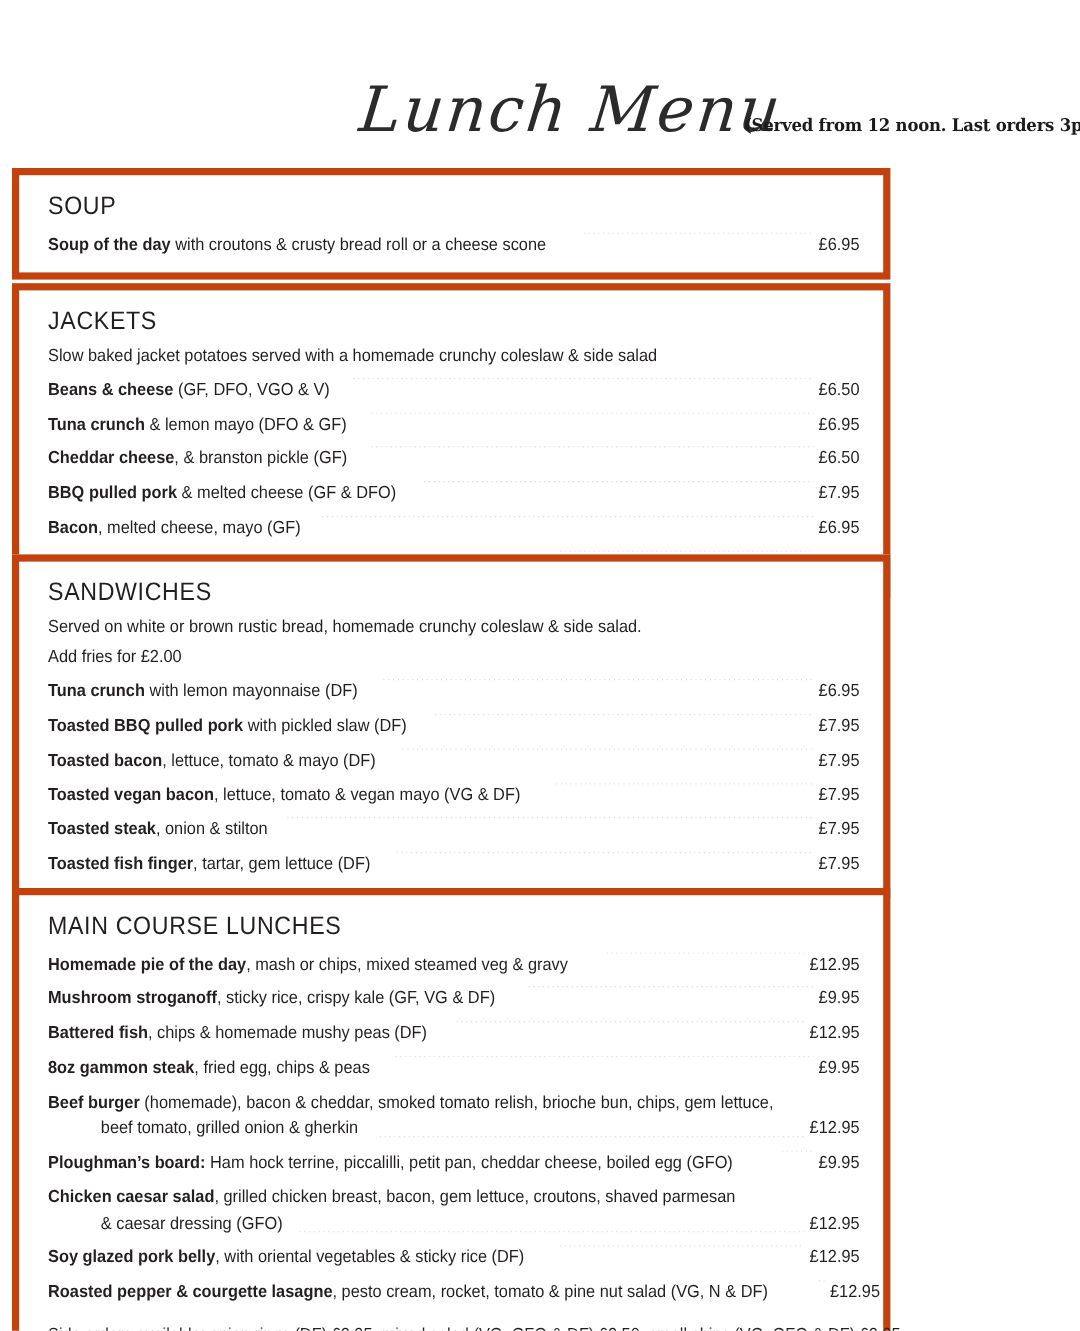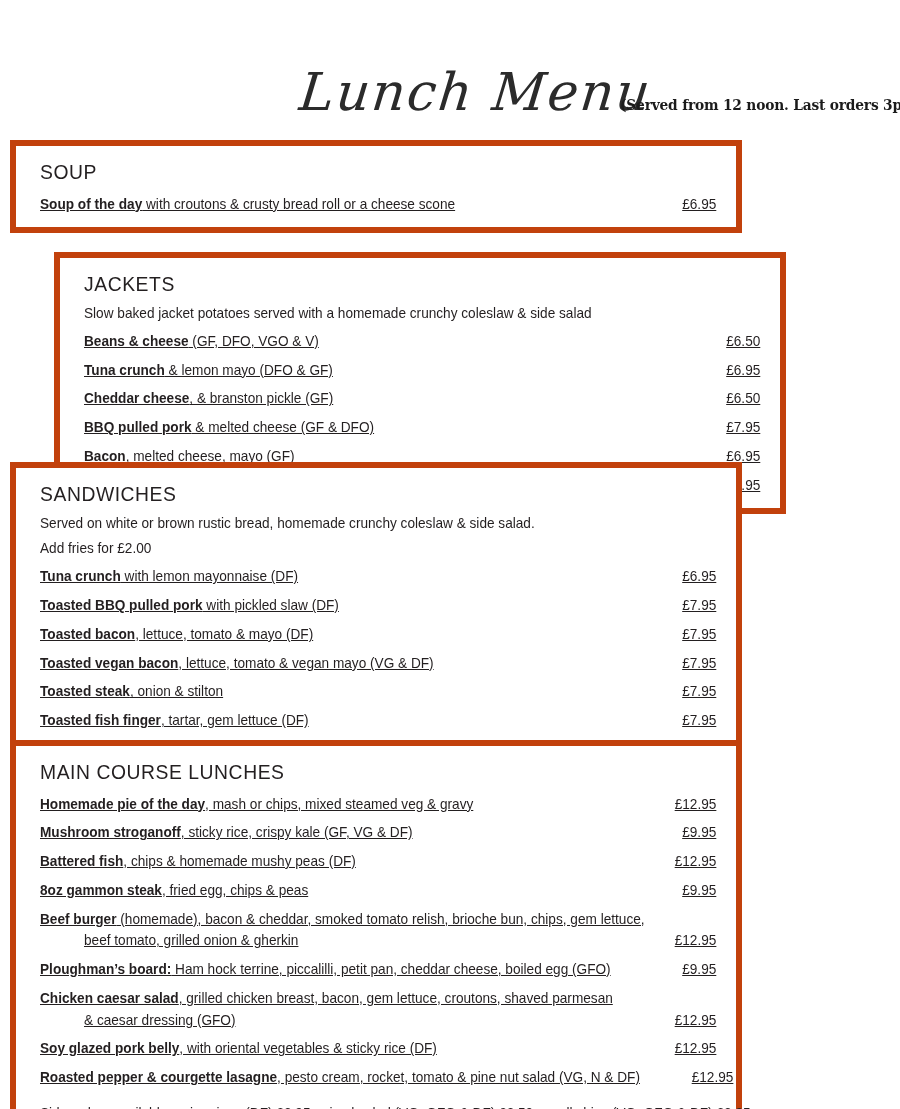--- a/index.html
+++ b/index.html
@@ -79,21 +79,20 @@
   }
 
   
   .row {
     display: flex;
     align-items: flex-start;
     font-size: 14.5px;
     line-height: 1.5;
     margin: 0;
     padding: 3.5px 0;
-    text-decoration: underline;
   }
   .row .desc {
     flex: 0 1 auto;
     white-space: nowrap;
     transform: scaleX(0.94);
     transform-origin: left center;
   }
   .row .desc b {
     font-weight: 700;
   }
@@ -154,21 +153,21 @@
   <div class="section-title">SOUP</div>
   <div class="rows">
       <div class="row">
         <span class="desc"><b>Soup of the day</b> with croutons &amp; crusty bread roll or a cheese scone</span>
         <span class="leader"></span>
         <span class="price">£6.95</span>
       </div>
     </div>
 </div>
 
-<div class="section" id="sec-jackets" style="top:252px;margin-left:44px;">
+<div class="section" id="sec-jackets" style="top:236px;">
   <div class="section-title">JACKETS</div>
   <div class="section-sub">Slow baked jacket potatoes served with a homemade crunchy coleslaw &amp; side salad</div>
   <div class="rows">
       <div class="row">
         <span class="desc"><b>Beans &amp; cheese</b> (GF, DFO, VGO &amp; V)</span>
         <span class="leader"></span>
         <span class="price">£6.50</span>
       </div>
       <div class="row">
         <span class="desc"><b>Tuna crunch</b> &amp; lemon mayo (DFO &amp; GF)</span>

